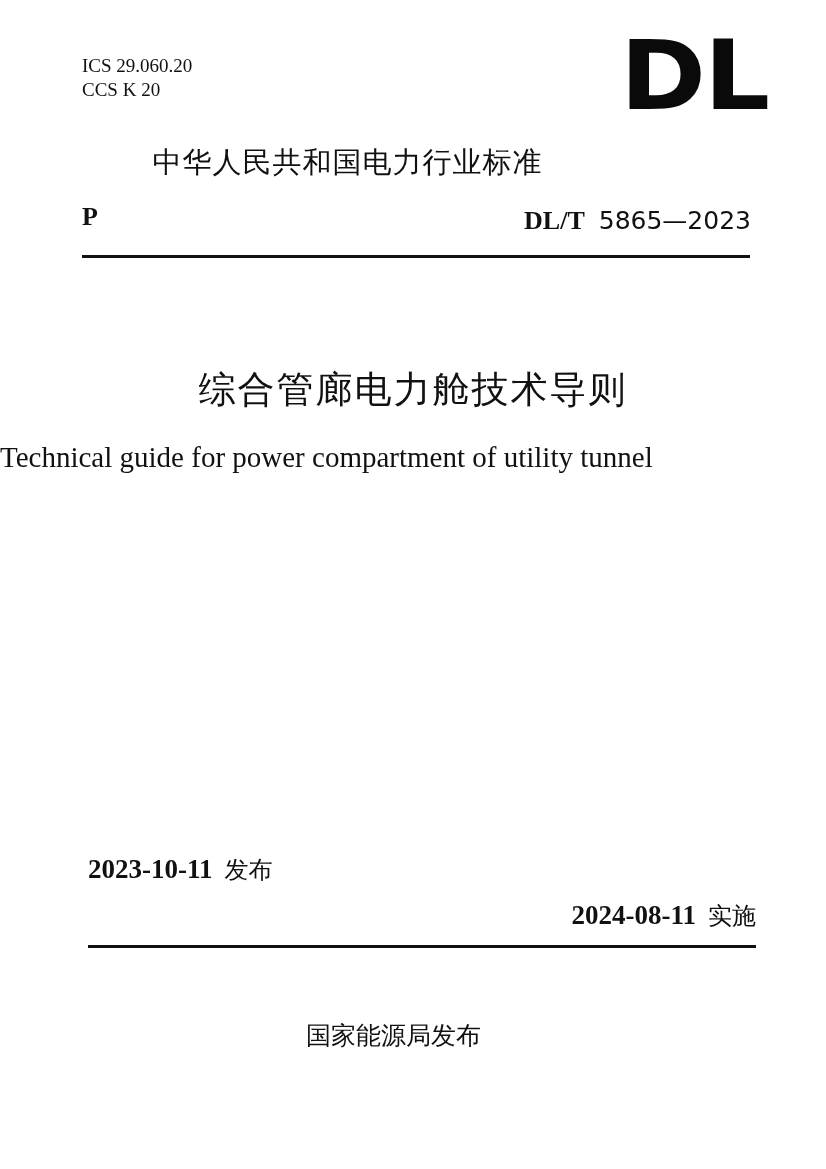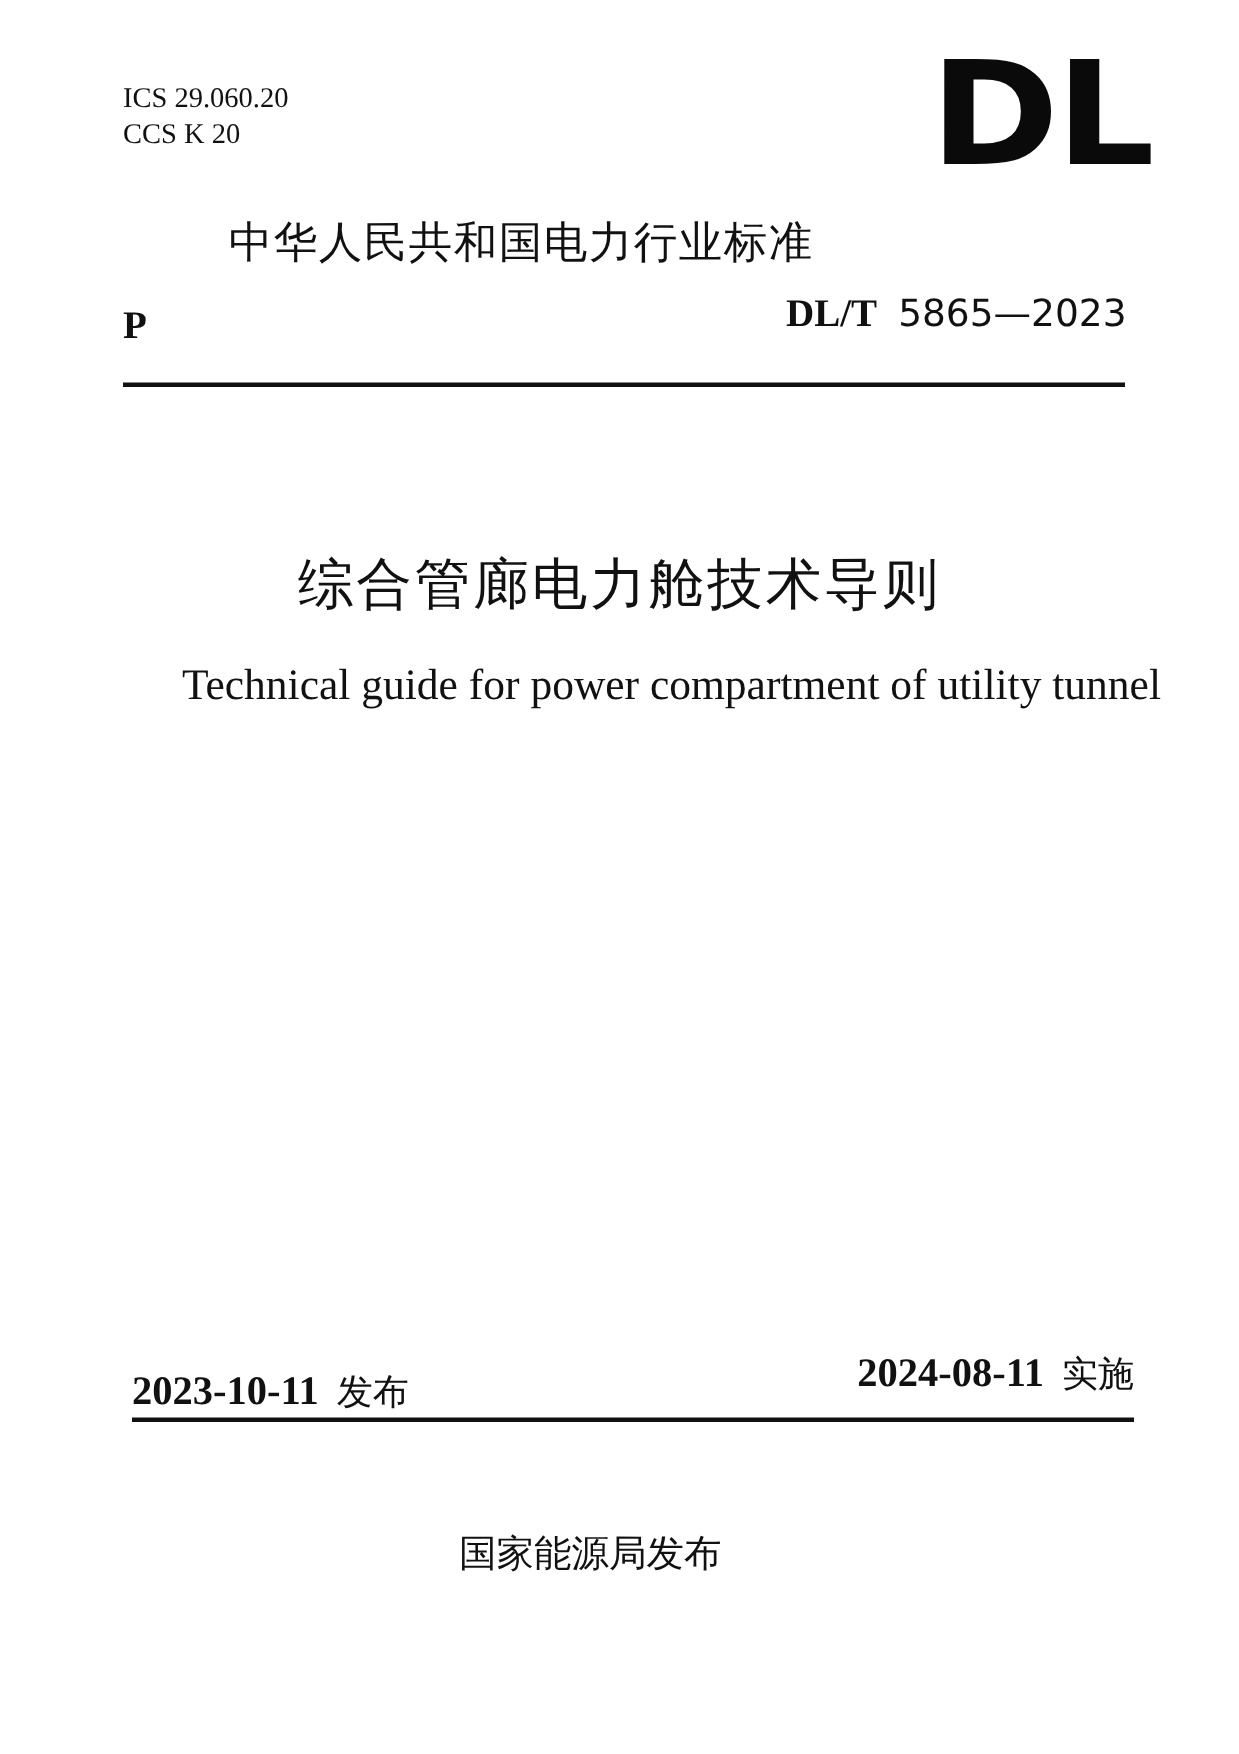--- a/index.html
+++ b/index.html
@@ -50,21 +50,21 @@
 
   .category {
     left: 82px; top: 200px;
     font-family: "Liberation Serif", serif;
     font-weight: bold;
     font-size: 26px;
     line-height: 34px;
   }
 
   .std-number {
-    right: 75px; top: 192px;
+    right: 75px; top: 204px;
     font-size: 26px;
     line-height: 34px;
   }
   .std-number .prefix {
     font-family: "Liberation Serif", serif;
     font-weight: bold;
     margin-right: 14px;
   }
   .std-number .num {
     font-family: "DejaVu Sans", sans-serif;
@@ -73,37 +73,36 @@
 
   .rule-top {
     left: 82px; top: 255px;
     width: 668px; height: 3px;
     background: #111;
   }
 
   .title-cn {
     left: 0; width: 826px; top: 364px;
     text-align: center;
-    font-family: Liberation Sans, sans-serif;
+    font-family: Liberation Serif, serif;
     font-size: 37px;
     line-height: 52px;
     letter-spacing: 2px;
   }
 
   .title-en {
     left: 0; width: 742px; top: 438px;
-    text-align: right;
+    text-align: left;
     font-family: "Liberation Serif", serif;
     font-size: 29px;
     line-height: 38px;
-    padding-left: 32px;
   }
 
   .issue-date {
-    left: 88px; top: 910px;
+    left: 88px; top: 852px;
     font-size: 25px;
     line-height: 34px;
   }
   .impl-date {
     right: 70px; top: 898px;
     font-size: 25px;
     line-height: 34px;
   }
   .date-num {
     font-family: "Liberation Serif", serif;

